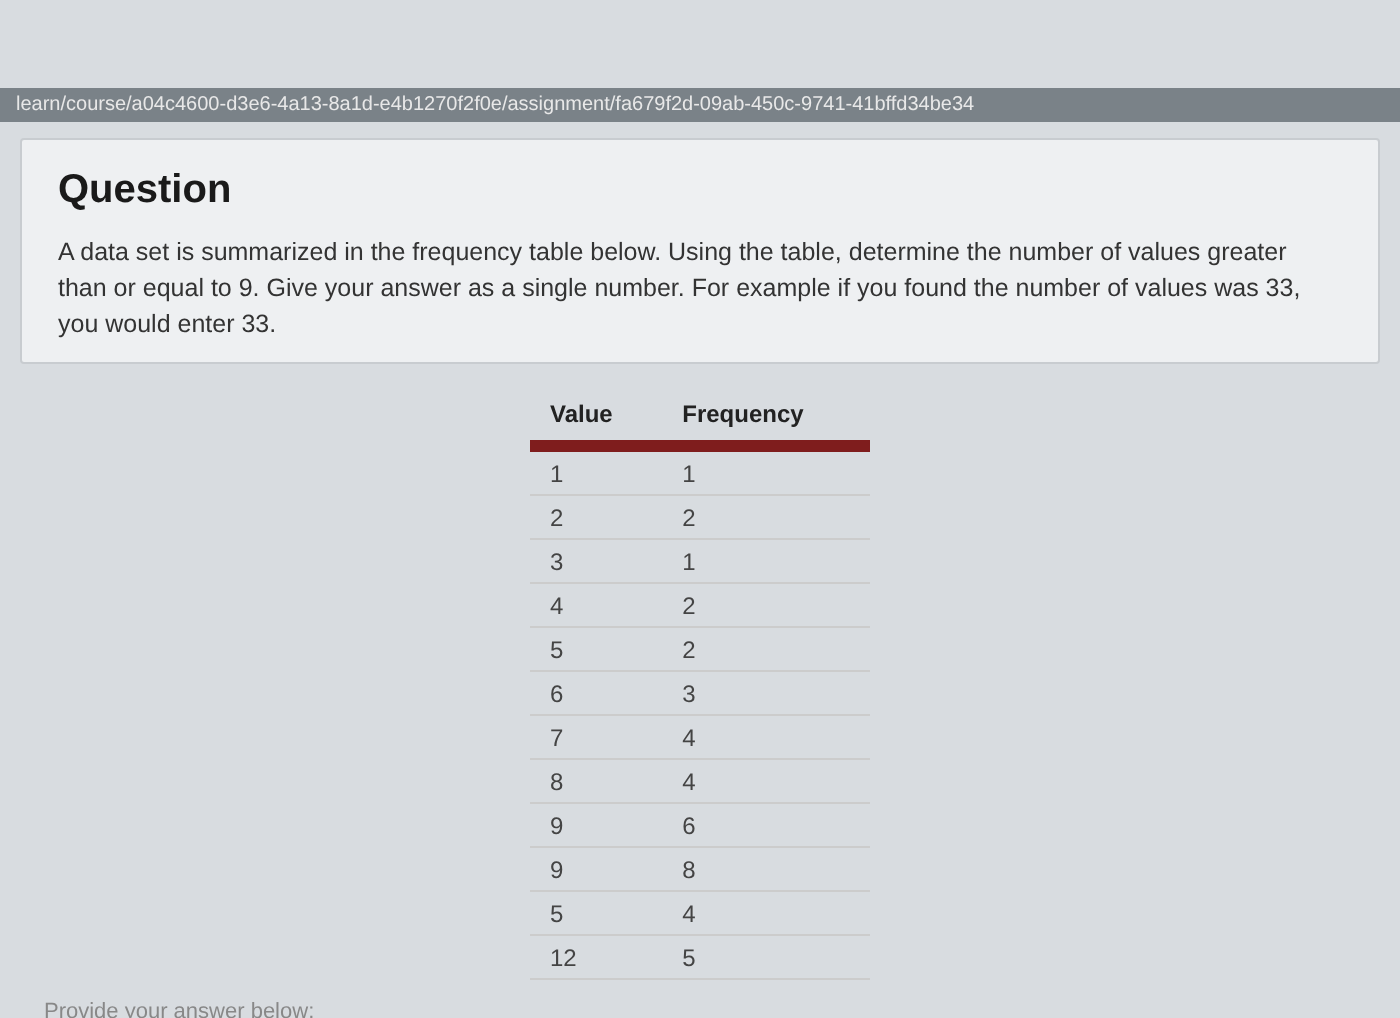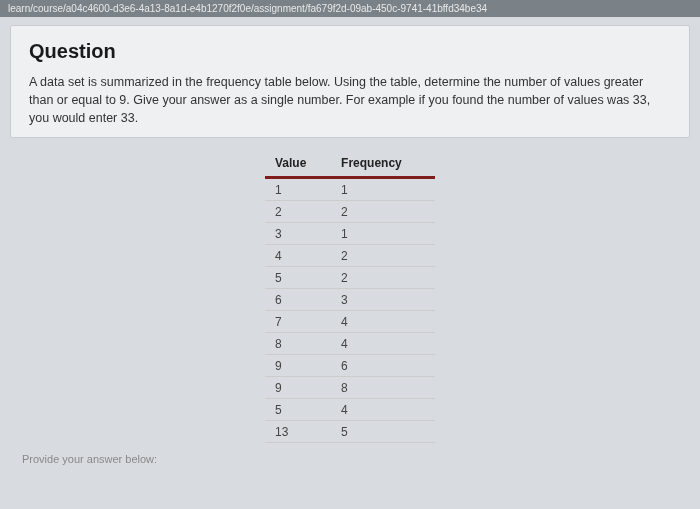--- a/index.html
+++ b/index.html
@@ -11,20 +11,21 @@
       overflow: hidden;
     }
     .url-bar {
       background: #7a8288;
       color: #e8e8e8;
       font-size: 10px;
       padding: 3px 8px;
       font-family: Arial, sans-serif;
       white-space: nowrap;
       overflow: hidden;
+      margin-top: 44px;
     }
     .card {
       background: #eef0f2;
       margin: 8px 10px 4px 10px;
       border: 1px solid #c8ccd0;
       border-radius: 2px;
       padding: 14px 18px 10px 18px;
     }
     .q-title {
       font-size: 20px;
@@ -44,21 +45,21 @@
     table {
       border-collapse: collapse;
       width: 100%;
       font-size: 12px;
       color: #444;
     }
     th {
       text-align: left;
       font-weight: bold;
       padding: 4px 10px 6px 10px;
-      border-bottom: 3px solid #7f1d1d;
+      border-bottom: 6px solid #7f1d1d;
       color: #222;
     }
     th:nth-child(2), td:nth-child(2) { text-align: left; }
     td {
       padding: 3.5px 10px;
       border-bottom: 1px solid #ccc;
     }
     .answer-label {
       font-size: 11px;
       color: #888;
@@ -124,20 +125,20 @@
         </tr>
         <tr>
           <td>9</td>
           <td>8</td>
         </tr>
         <tr>
           <td>5</td>
           <td>4</td>
         </tr>
         <tr>
-          <td>13</td>
+          <td>12</td>
           <td>5</td>
         </tr>
       </tbody>
   </table>
 </div>
 
 <div class="answer-label">Provide your answer below:</div>
 
 </body></html>

